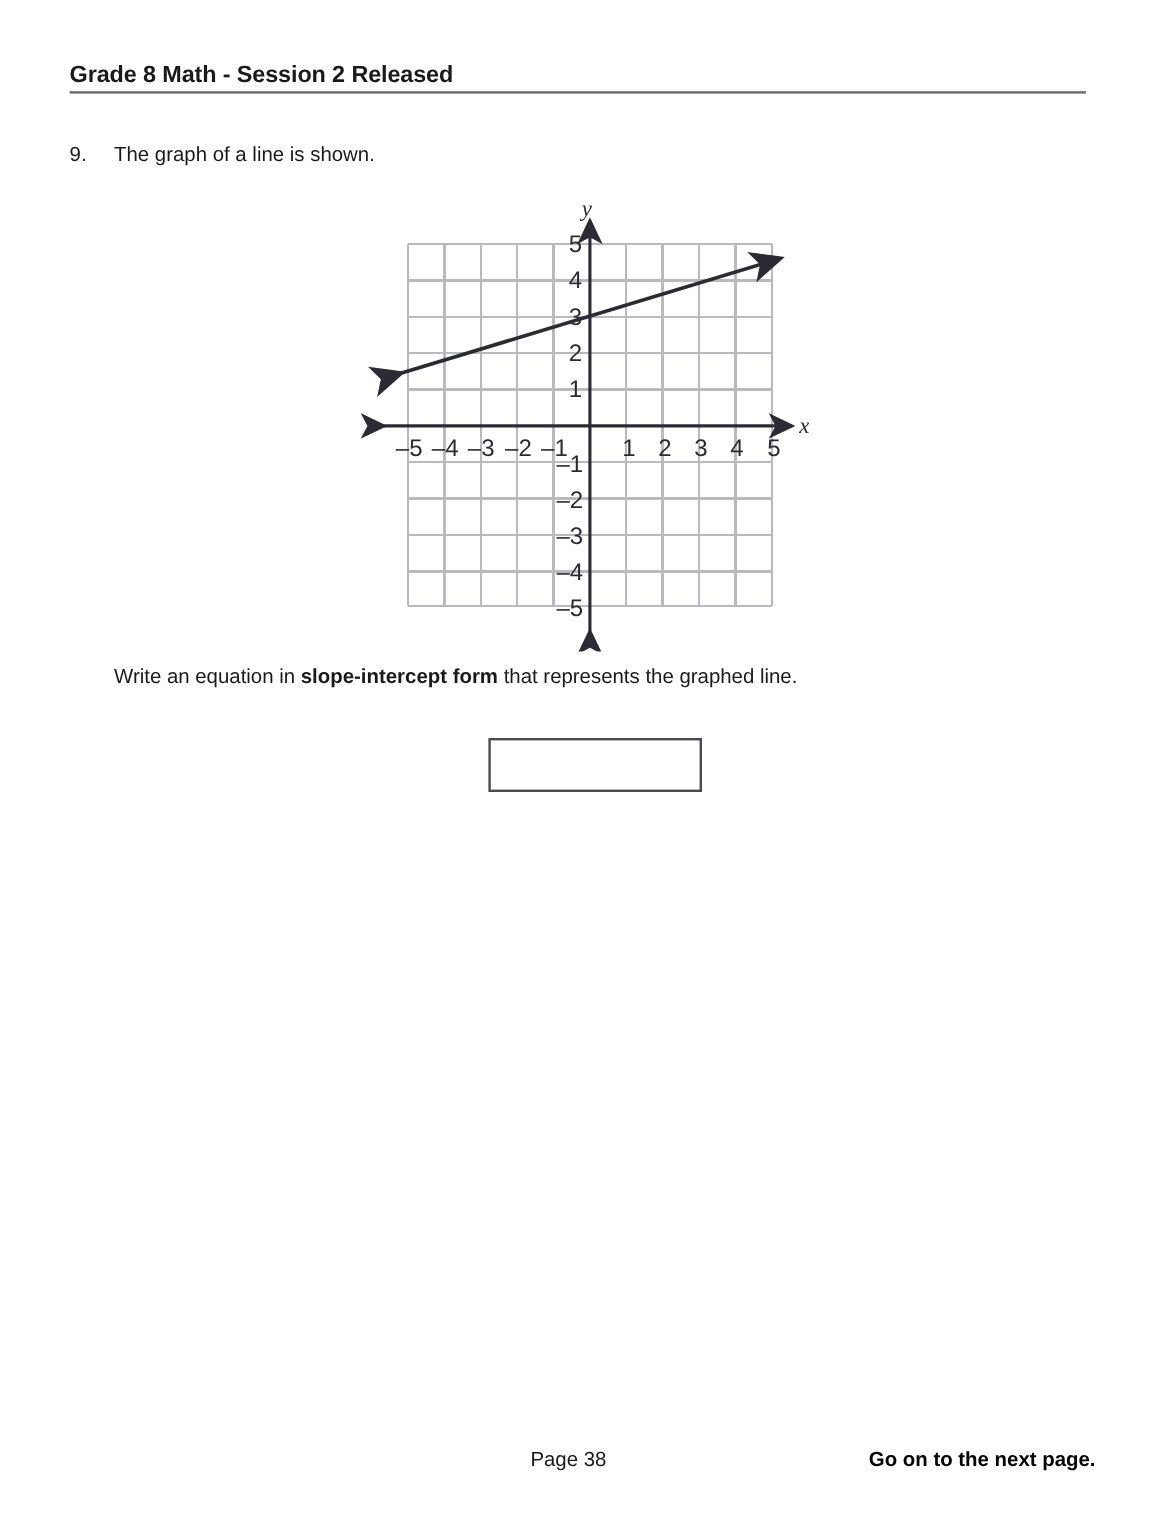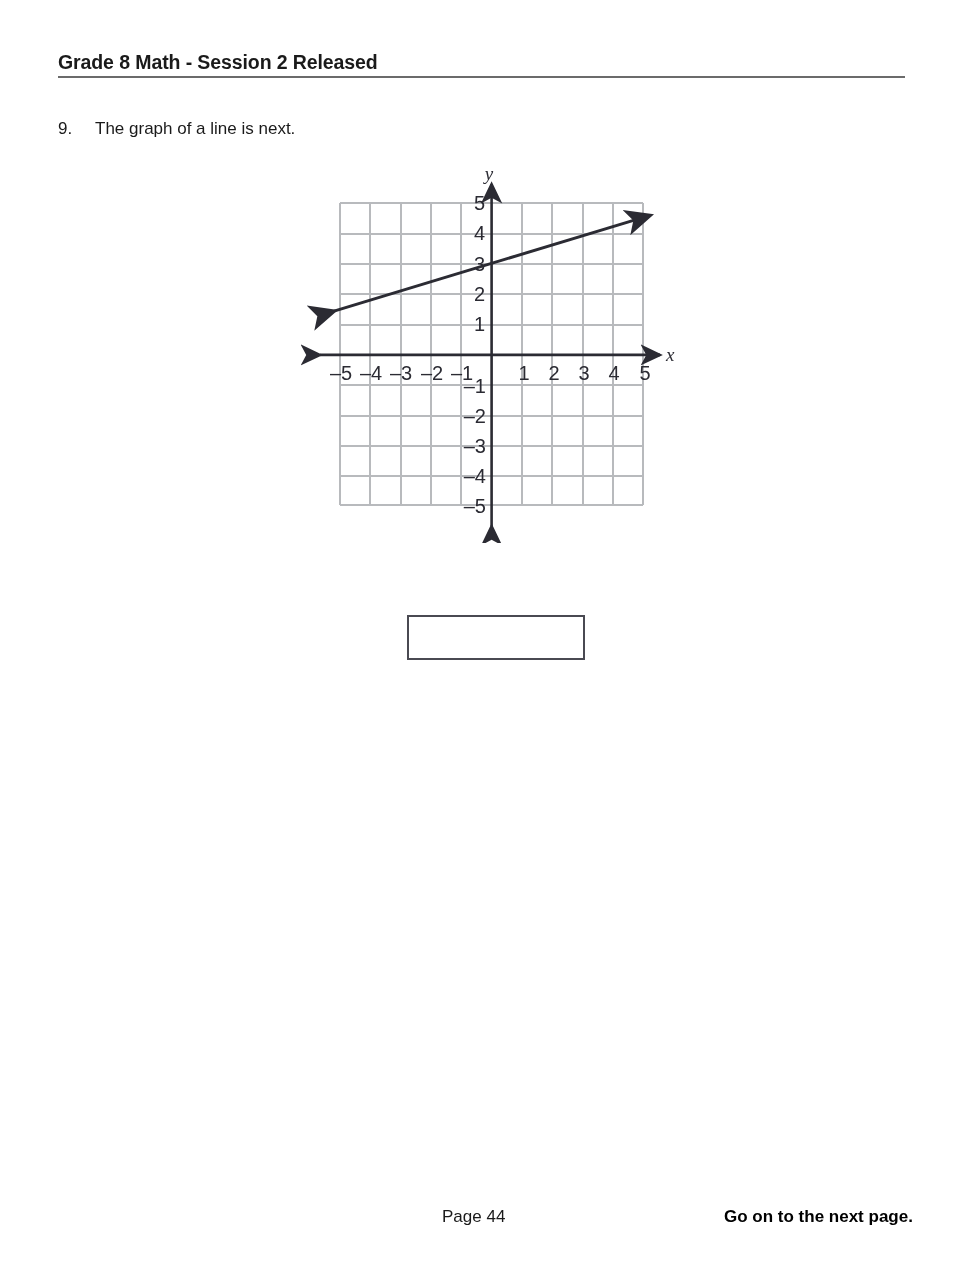--- a/index.html
+++ b/index.html
@@ -125,21 +125,21 @@
 </style>
 </head>
 <body>
 
 <div class="page">
 
   <div class="header-title">Grade 8 Math - Session 2 Released</div>
   <div class="header-rule"></div>
 
   <div class="q-number">9.</div>
-  <div class="q-text">The graph of a line is next.</div>
+  <div class="q-text">The graph of a line is shown.</div>
 
   <div class="graph-wrap">
 
     <svg width="400" height="385" viewBox="0 0 400 385" xmlns="http://www.w3.org/2000/svg">
       <defs>
         <marker id="arrowAxis" markerWidth="9" markerHeight="9" refX="7.5" refY="4.5" orient="auto">
           <path d="M0,0.4 L8.6,4.5 L0,8.6 L2.2,4.5 Z" fill="#2b2b33"></path>
         </marker>
         <marker id="arrowLine" markerWidth="10" markerHeight="10" refX="8.2" refY="5" orient="auto">
           <path d="M0,0.6 L9.6,5 L0,9.4 L2.4,5 Z" fill="#2b2b33"></path>
@@ -201,19 +201,22 @@
         <text x="186" y="265">–2</text>
         <text x="186" y="295">–3</text>
         <text x="186" y="325">–4</text>
         <text x="186" y="355">–5</text>
       </g>
 
       <line x1="34" y1="153.1" x2="350" y2="57.4" stroke="#2b2b33" stroke-width="3" stroke-linecap="butt" marker-start="url(#arrowLine)" marker-end="url(#arrowLine)"></line>
     </svg>
   </div>
 
+  <div class="prompt">
+    <span>Write an equation in </span><b>slope-intercept form</b><span> that represents the graphed line.</span>
+  </div>
 
   <div class="answer-box" title=""></div>
 
-  <div class="footer-page">Page 44</div>
+  <div class="footer-page">Page 38</div>
   <div class="footer-next">Go on to the next page.</div>
 
 </div>
 
 </body></html>

